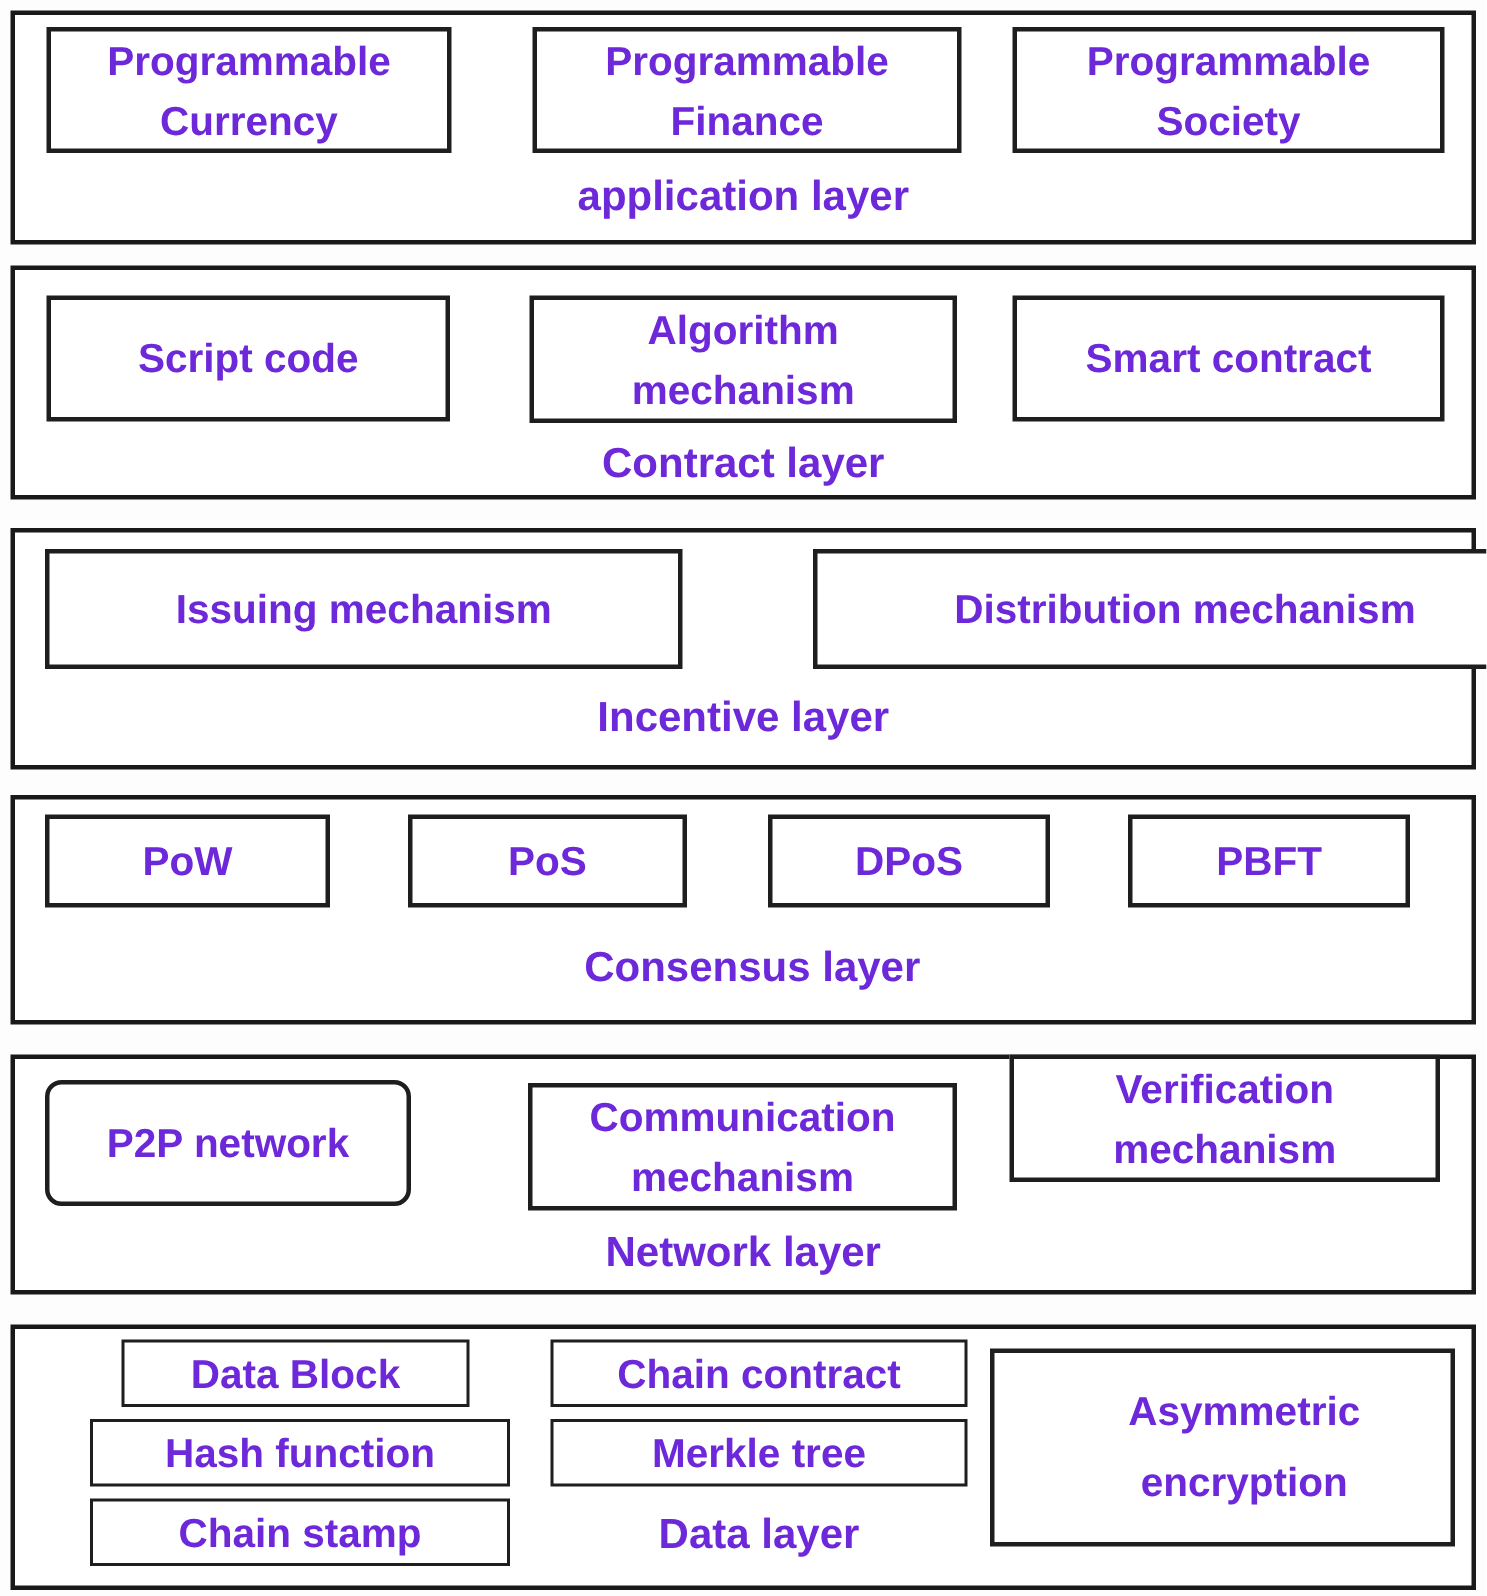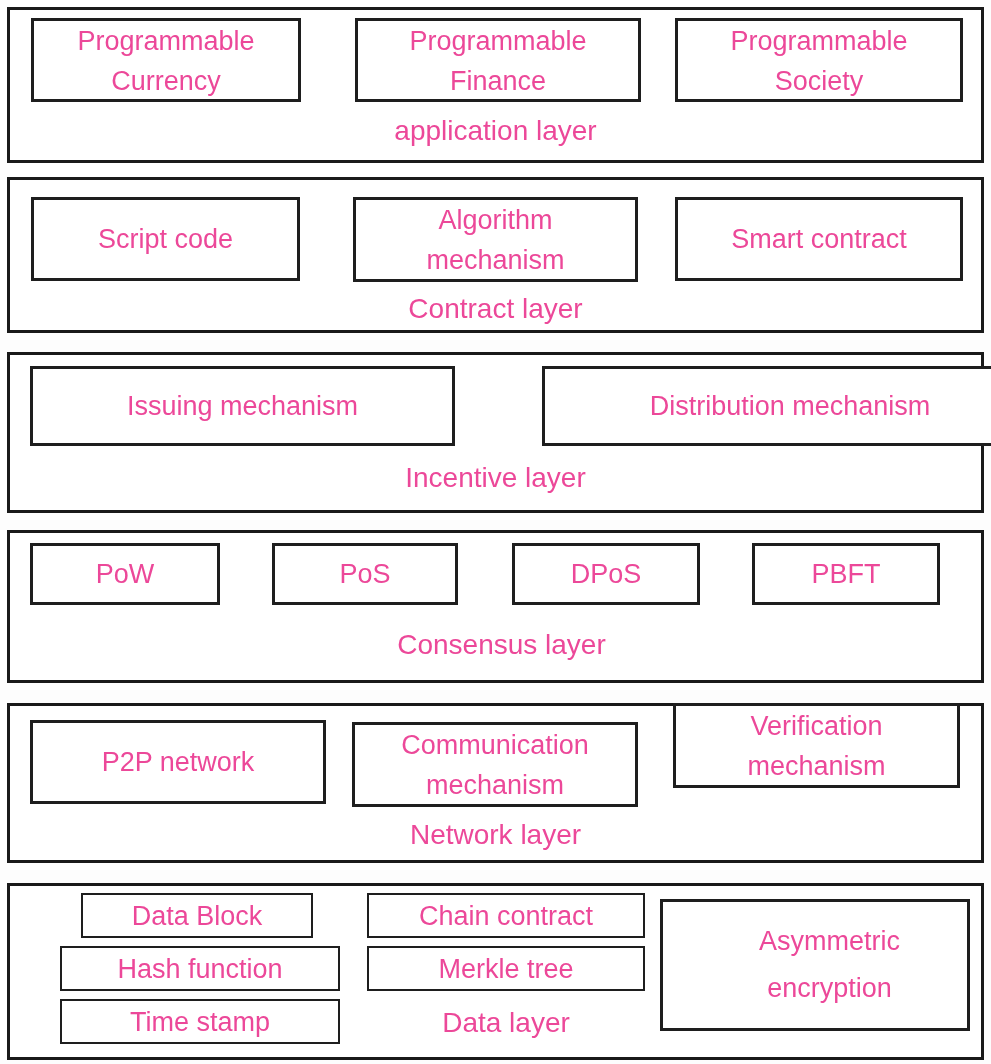--- a/index.html
+++ b/index.html
@@ -2,22 +2,23 @@
 <html><head>
 <meta charset="utf-8">
 <style>
   html, body { margin: 0; padding: 0; background: #ffffff; }
   .page {
     position: relative;
     width: 991px;
     height: 1064px;
     background: #fdfdfd;
     font-family: "Liberation Sans", sans-serif;
-    color: #ec4899;
+    color: #6d28d9;
     overflow: hidden;
+    font-weight: bold;
   }
   .layer {
     position: absolute;
     left: 7px;
     width: 977px;
     border: 3px solid #191919;
     background: #ffffff;
     box-sizing: border-box;
   }
   .box {
@@ -74,32 +75,32 @@
 
   <div class="layer" style="top:530px; height:153px;">
     <div class="box" style="left:20px; top:10px; width:190px; height:62px;">PoW</div>
     <div class="box" style="left:262px; top:10px; width:186px; height:62px;">PoS</div>
     <div class="box" style="left:742px; top:10px; width:188px; height:62px;">PBFT</div>
     <div class="box" style="left:502px; top:10px; width:188px; height:62px;">DPoS</div>
     <div class="caption" style="top:95px;margin-left:12px;">Consensus layer</div>
   </div>
 
   <div class="layer" style="top:703px; height:160px;">
-    <div class="box" style="left:20px; top:14px; width:296px; height:84px;">P2P network</div>
+    <div class="box" style="left:20px; top:14px; width:244px; height:84px;border-radius:11px;">P2P network</div>
     <div class="box" style="left:342px; top:16px; width:286px; height:85px;">Communication
 mechanism</div>
     <div class="box" style="left:663px; top:-3px; width:287px; height:85px;">Verification
 mechanism</div>
     <div class="caption" style="top:112px;">Network layer</div>
   </div>
 
   <div class="layer" style="top:883px; height:177px;">
     <div class="box thin" style="left:50px; top:7px; width:232px; height:45px;margin-left:21px;">Data Block</div>
     <div class="box thin" style="left:357px; top:7px; width:278px; height:45px;">Chain contract</div>
     <div class="box thin" style="left:50px; top:60px; width:280px; height:45px;">Hash function</div>
     <div class="box thin" style="left:357px; top:60px; width:278px; height:45px;">Merkle tree</div>
-    <div class="box thin" style="left:50px; top:113px; width:280px; height:45px;">Time stamp</div>
+    <div class="box thin" style="left:50px; top:113px; width:280px; height:45px;">Chain stamp</div>
     <div class="box tall" style="left:650px; top:13px; width:310px; height:132px;">Asymmetric
 encryption</div>
     <div class="caption mid-col" style="top:120px;">Data layer</div>
   </div>
 
 </div>
 
 </body></html>

